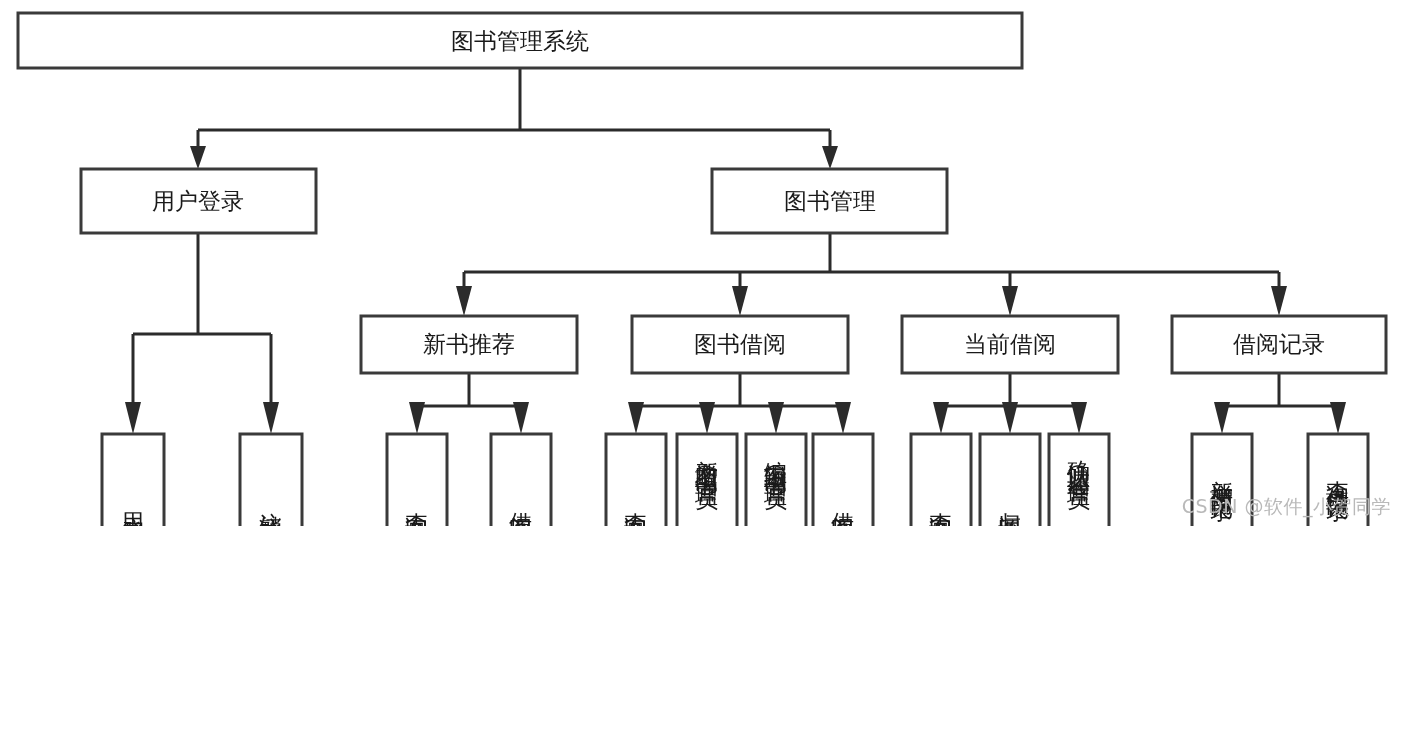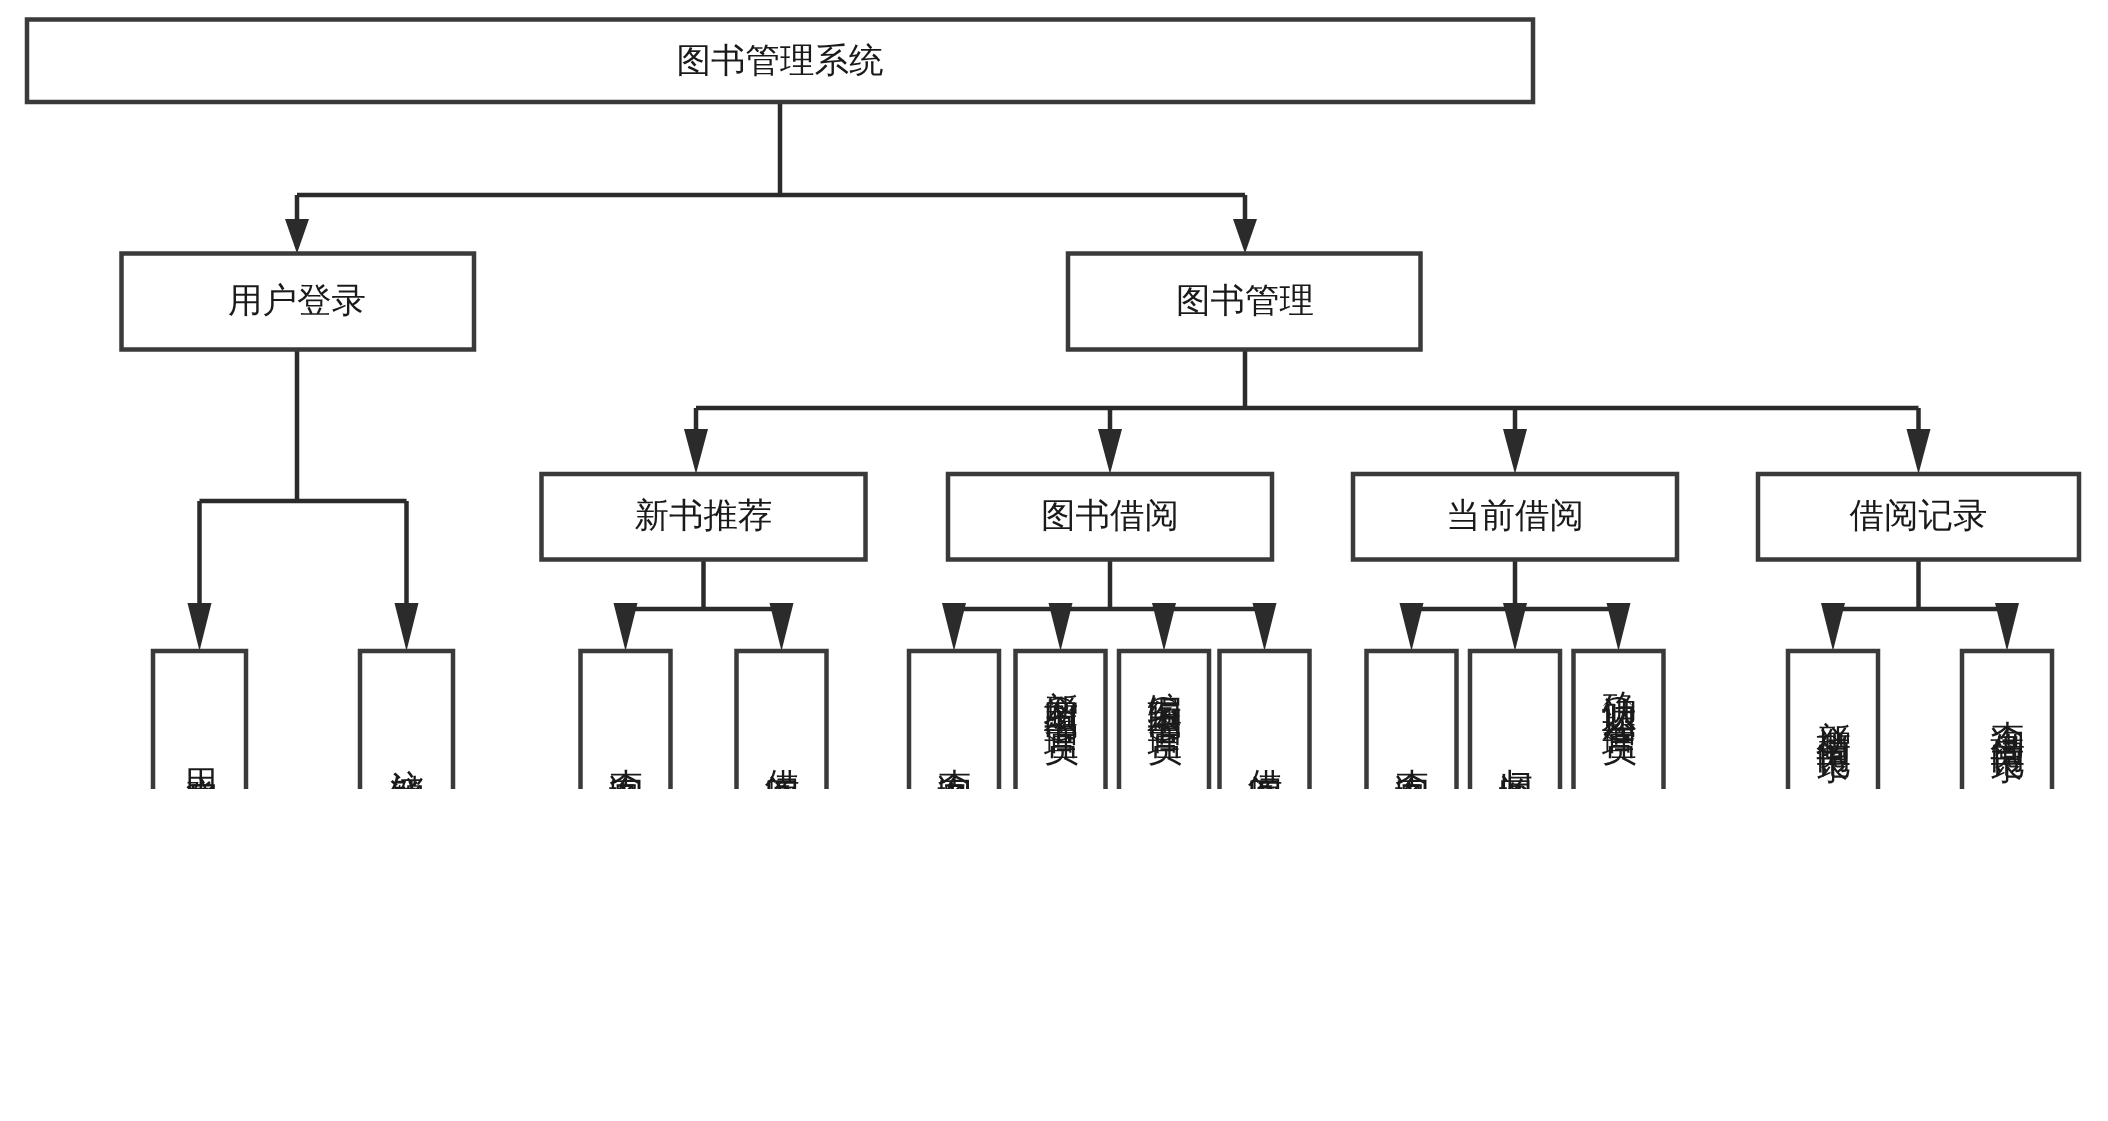--- a/index.html
+++ b/index.html
@@ -242,14 +242,15 @@
   </div>
 
   <div class="leaf-label-wrap" style="left:1192px; top:434px; width:60px; height:288px;">
     <span class="leaf-label-text" style="margin-top:28px;">新增借阅记录</span>
   </div>
 
   <div class="leaf-label-wrap" style="left:1308px; top:434px; width:60px; height:288px;">
     <span class="leaf-label-text" style="margin-top:28px;">查询借阅记录</span>
   </div>
 
+  <div class="watermark">CSDN @软件_小贺同学</div>
 
 </div>
 
 </body></html>

